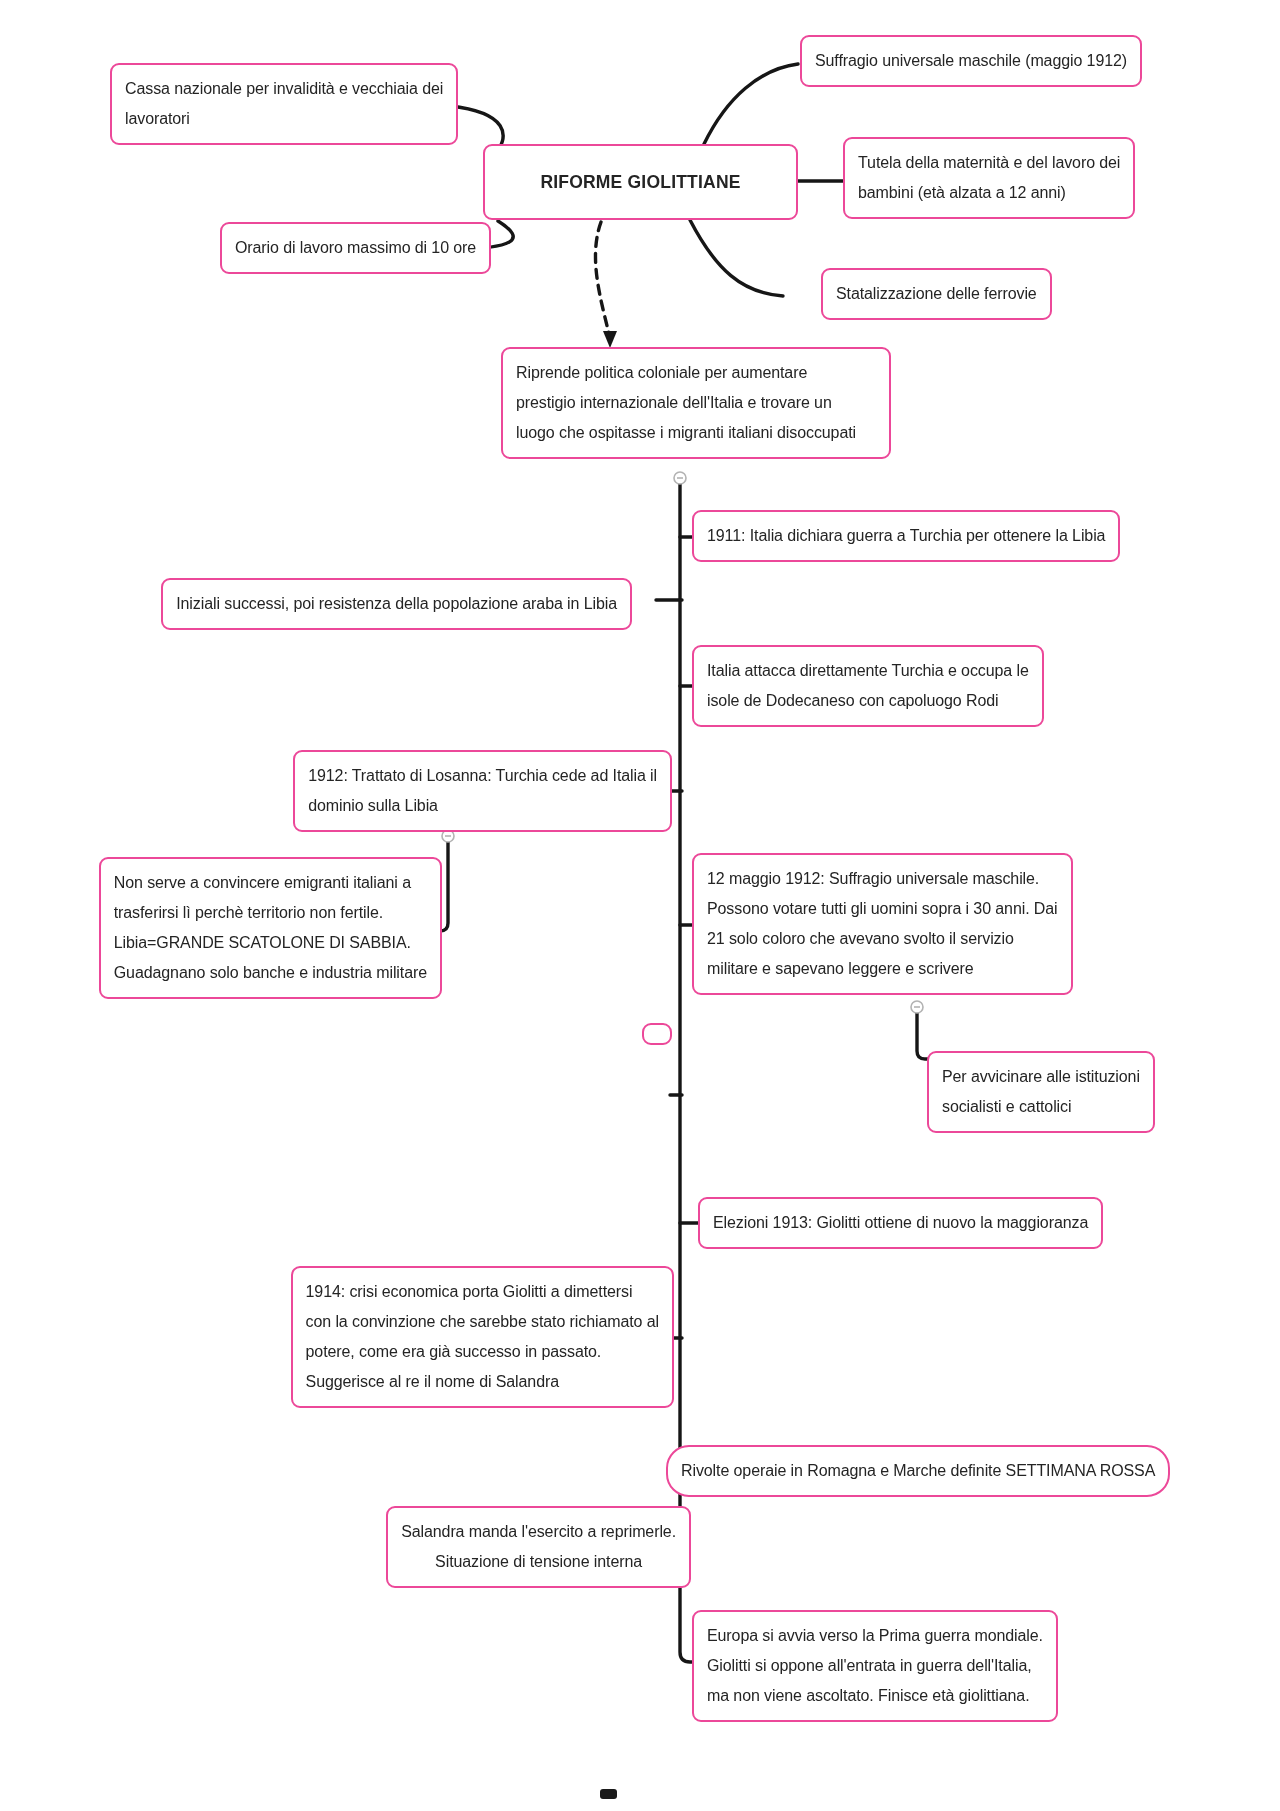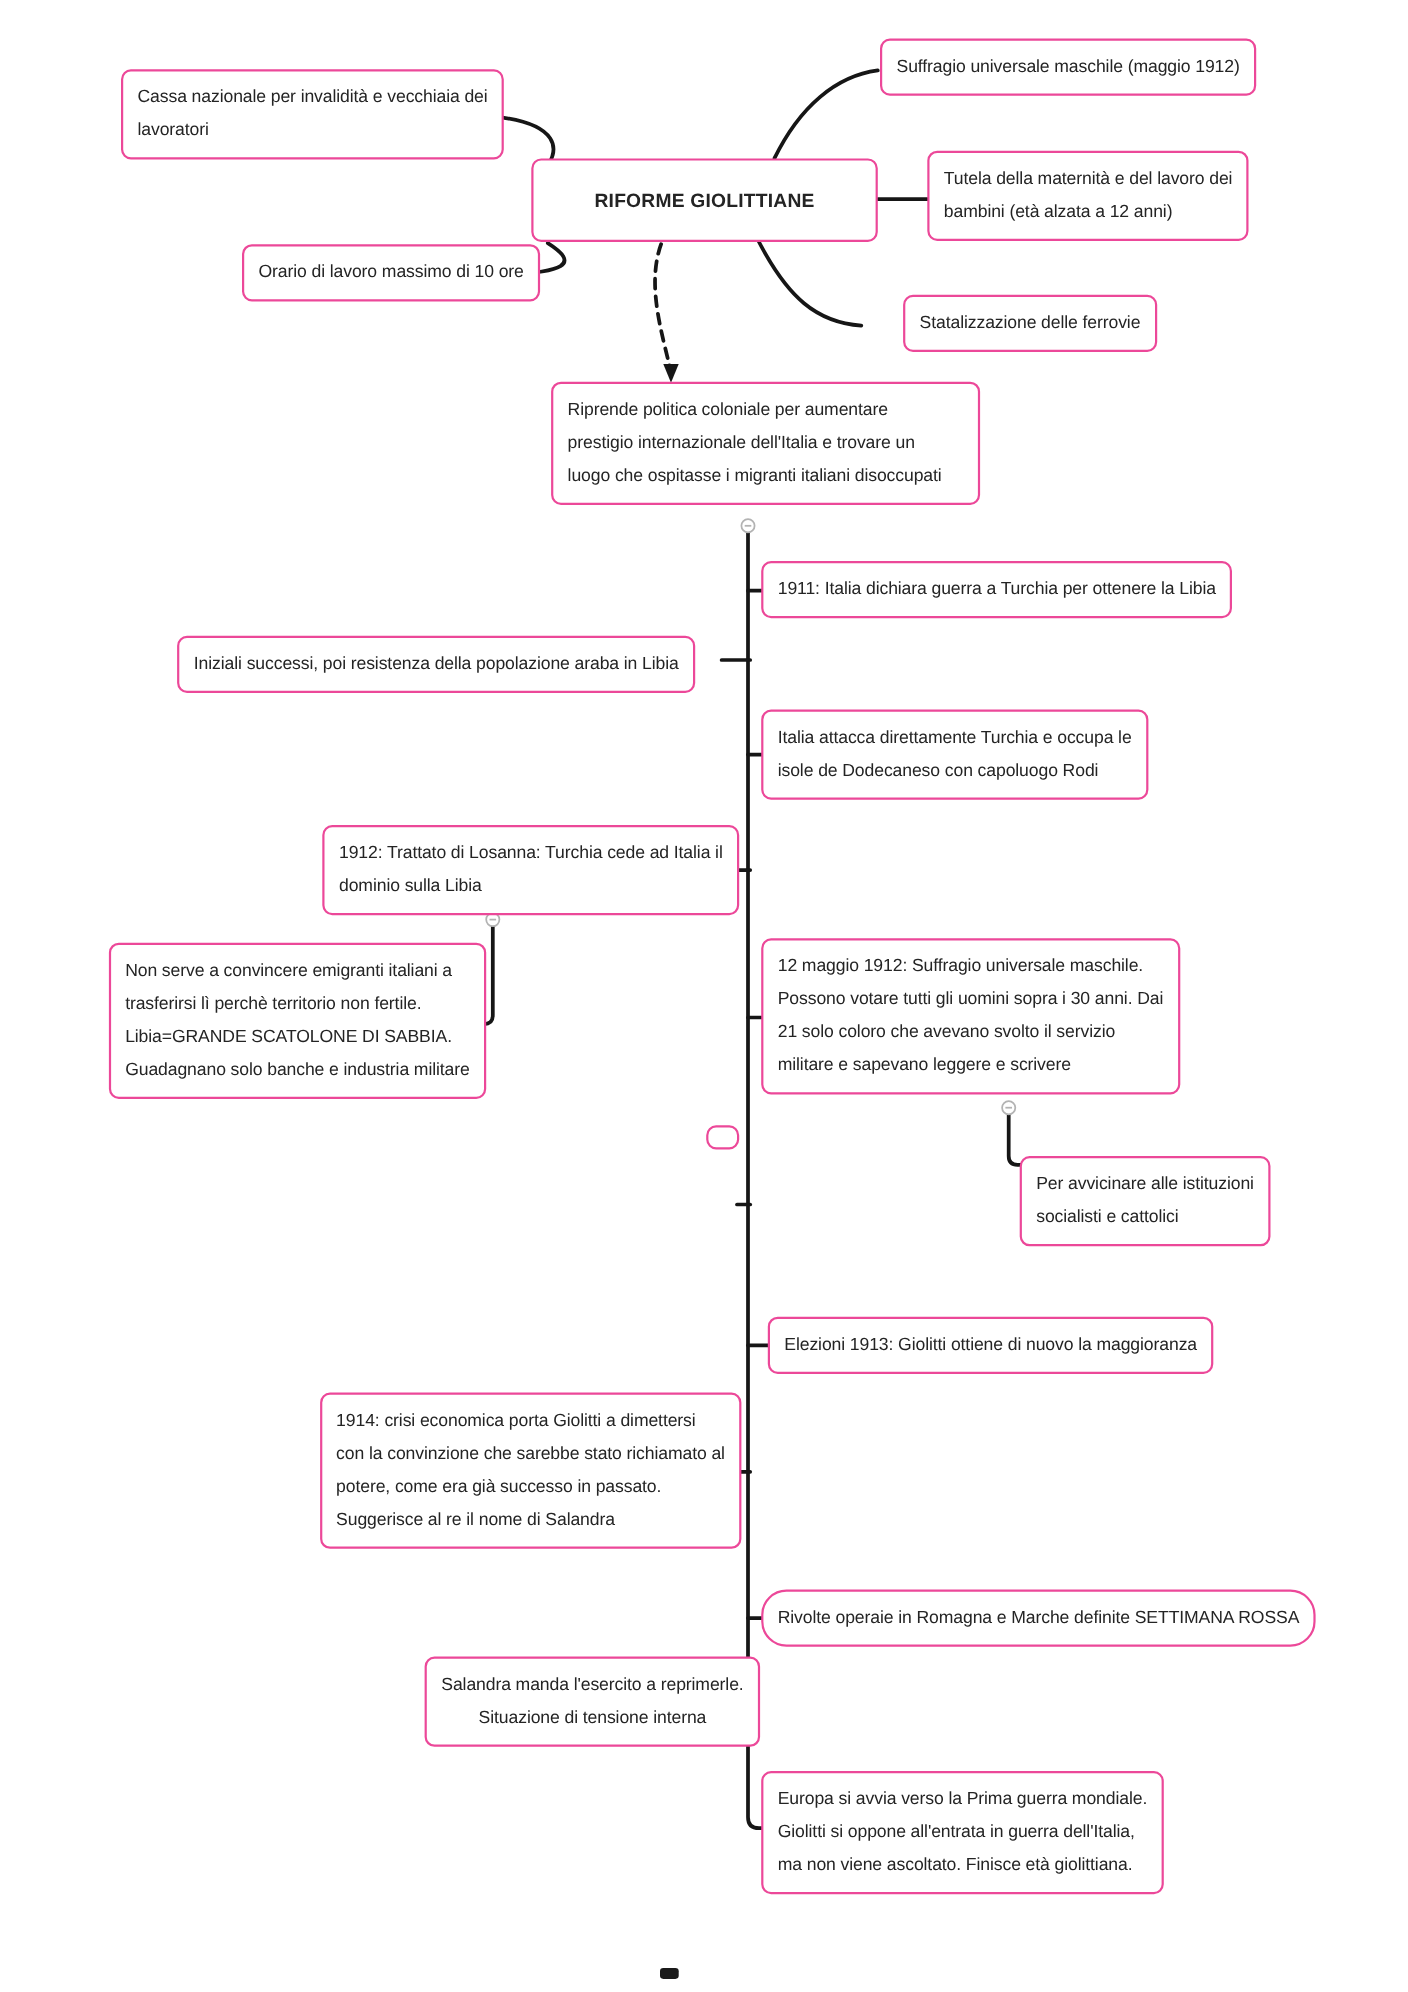--- a/index.html
+++ b/index.html
@@ -112,20 +112,20 @@
 21 solo coloro che avevano svolto il servizio
 militare e sapevano leggere e scrivere</div>
   <div class="node" style="left:927px;top:1028px;margin-top:23px;">Per avvicinare alle istituzioni
 socialisti e cattolici</div>
   <div class="node" style="right:608px;top:1023px;"></div>
   <div class="node" style="left:698px;top:1197px;">Elezioni 1913: Giolitti ottiene di nuovo la maggioranza</div>
   <div class="node" style="right:606px;top:1266px;">1914: crisi economica porta Giolitti a dimettersi
 con la convinzione che sarebbe stato richiamato al
 potere, come era già successo in passato.
 Suggerisce al re il nome di Salandra</div>
-  <div class="node" style="left:692px;top:1445px;border-radius:23px;">Rivolte operaie in Romagna e Marche definite SETTIMANA ROSSA</div>
+  <div class="node" style="left:666px;top:1445px;border-radius:23px;">Rivolte operaie in Romagna e Marche definite SETTIMANA ROSSA</div>
   <div class="node" style="right:589px;top:1506px;text-align:center;">Salandra manda l'esercito a reprimerle.
 Situazione di tensione interna</div>
   <div class="node" style="left:692px;top:1610px;">Europa si avvia verso la Prima guerra mondiale.
 Giolitti si oppone all'entrata in guerra dell'Italia,
 ma non viene ascoltato. Finisce età giolittiana.</div>
 
 </div>
 
 </body></html>

